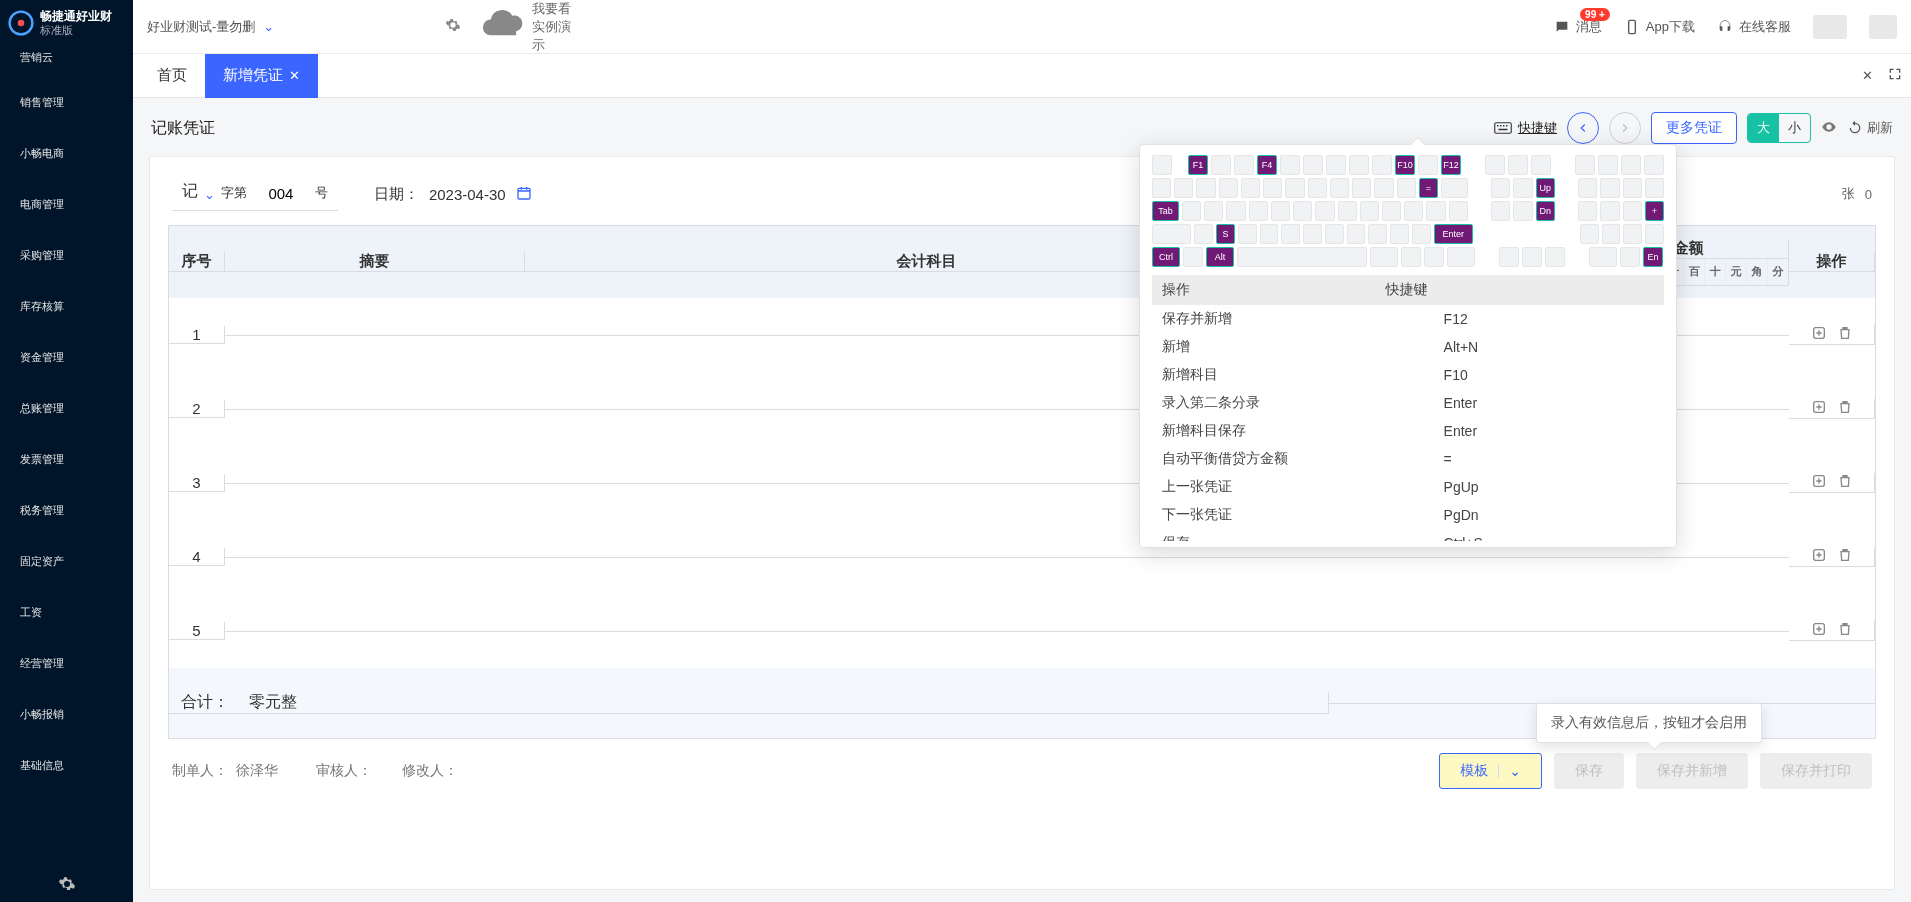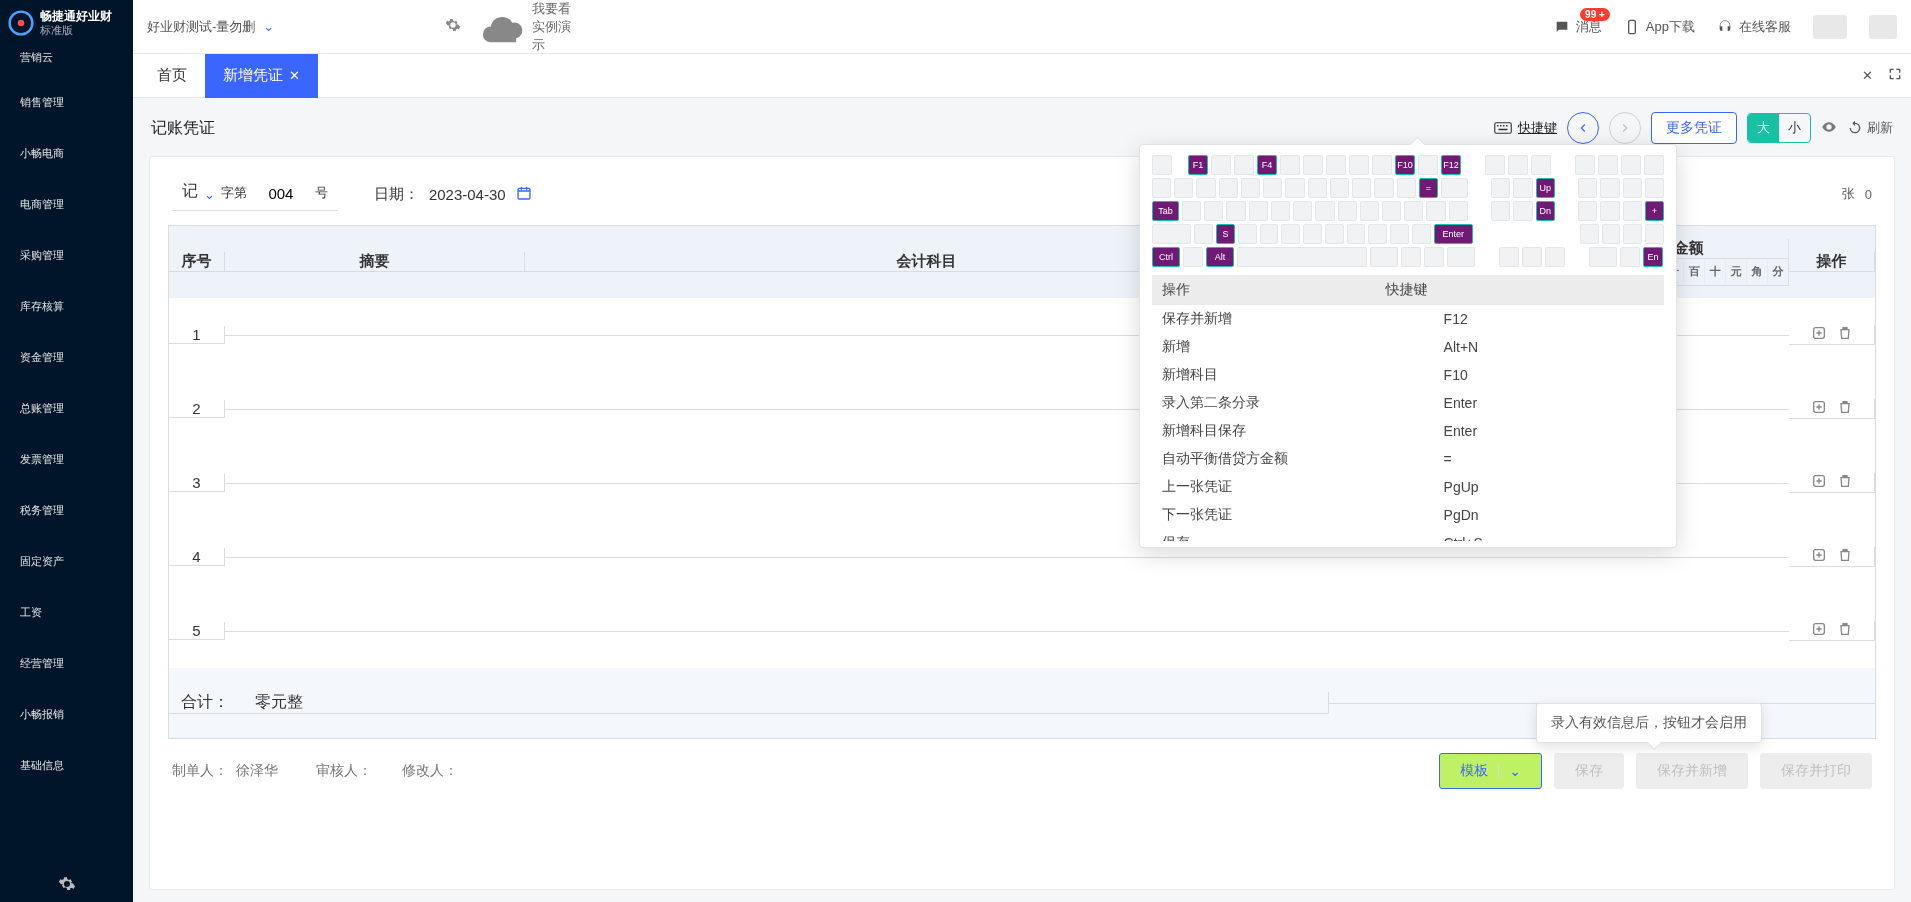--- a/index.html
+++ b/index.html
@@ -21,21 +21,21 @@
 .settings-bar svg{width:18px;height:18px;fill:#bbb}
 
 
 .main{flex:1;display:flex;flex-direction:column;min-width:0}
 
 
 .topbar{height:54px;background:#fff;border-bottom:1px solid #eaeaea;display:flex;align-items:center;padding:0 14px;gap:18px}
 .org-select{display:flex;align-items:center;gap:8px;min-width:280px;color:#555;cursor:pointer}
 .chev{color:#3a66ff}
 .gear{color:#888}
-.demo-link{display:flex;align-items:flex-end;gap:6px;color:#666;cursor:pointer}
+.demo-link{display:flex;align-items:flex-start;gap:6px;color:#666;cursor:pointer}
 .spacer{flex:1}
 .top-right{display:flex;align-items:center;gap:22px}
 .tr-item{display:flex;align-items:center;gap:6px;color:#555;cursor:pointer;position:relative}
 .badge{position:absolute;top:-10px;right:-8px;background:#ff3b30;color:#fff;border-radius:10px;font-size:10px;padding:1px 5px;font-weight:bold}
 .avatar{width:34px;height:24px;background:#e8e8e8;border-radius:3px}
 
 
 .tabs{height:44px;background:#fff;display:flex;align-items:center;border-bottom:1px solid #e6e6e6;position:relative;padding-left:6px}
 .tab{padding:0 18px;height:44px;display:flex;align-items:center;gap:6px;cursor:pointer;color:#333;font-size:15px}
 .tab.active{background:#3a66ff;color:#fff}
@@ -91,29 +91,29 @@
 .vrow .td{background:#fff}
 .amt-grid{display:flex;width:100%;height:100%}
 .amt-grid span{flex:1;border-right:1px solid #eef0f3}
 .amt-grid span.blue{border-right:1px solid #9fb8ff}
 .amt-grid span.red{border-right:1px solid #ff9f9f}
 .amt-grid span:last-child{border-right:none}
 .ops{display:flex;gap:10px;color:#888}
 .ops .ic{cursor:pointer}
 .vfoot{height:70px;background:#f4f8fc}
 .vfoot .td{border-bottom:1px solid #d9dde3}
-.total-cell{justify-content:flex-start;padding-left:12px;gap:26px;font-size:16px;color:#333}
+.total-cell{justify-content:flex-start;padding-left:12px;gap:20px;font-size:16px;color:#333}
 
 
 .card-bottom{display:flex;align-items:center;padding:14px 4px 0 4px;gap:30px;color:#777;font-size:14px}
 .maker{display:flex;gap:8px}
 .maker .edit-ic{cursor:pointer;color:#999}
 .btn-row{margin-left:auto;display:flex;gap:12px;position:relative}
 .btn{padding:8px 20px;border-radius:3px;font-size:14px;cursor:pointer;border:1px solid transparent}
-.btn.outline{border-color:#3a66ff;color:#3a66ff;background:#bef264;display:flex;align-items:center;gap:10px}
+.btn.outline{border-color:#3a66ff;color:#3a66ff;background:#fef9c3;display:flex;align-items:center;gap:10px}
 .btn.outline .sep{width:1px;height:14px;background:#cdd8ff}
 .btn.disabled{background:#ededed;color:#bfbfbf;border-color:#ededed;cursor:default}
 .tip-pop{position:absolute;right:110px;bottom:46px;background:#fff;border:1px solid #e1e1e1;box-shadow:0 4px 14px rgba(0,0,0,.12);padding:10px 14px;border-radius:3px;white-space:nowrap;font-size:14px;color:#555}
 .tip-pop:after{content:"";position:absolute;bottom:-6px;left:50%;width:10px;height:10px;background:#fff;border-right:1px solid #e1e1e1;border-bottom:1px solid #e1e1e1;transform:rotate(45deg)}
 
 
 .shortcut-pop{position:absolute;top:46px;right:234px;width:538px;background:#fff;border:1px solid #e2e2e2;border-radius:4px;box-shadow:0 6px 24px rgba(0,0,0,.15);z-index:50;padding:10px 12px 6px 12px}
 .shortcut-pop:before{content:"";position:absolute;top:-6px;left:272px;width:10px;height:10px;background:#fff;border-left:1px solid #e2e2e2;border-top:1px solid #e2e2e2;transform:rotate(45deg)}
 .kb-rows{display:flex;flex-direction:column;gap:3px;margin-bottom:8px}
 .kb-row{display:flex;gap:3px}

